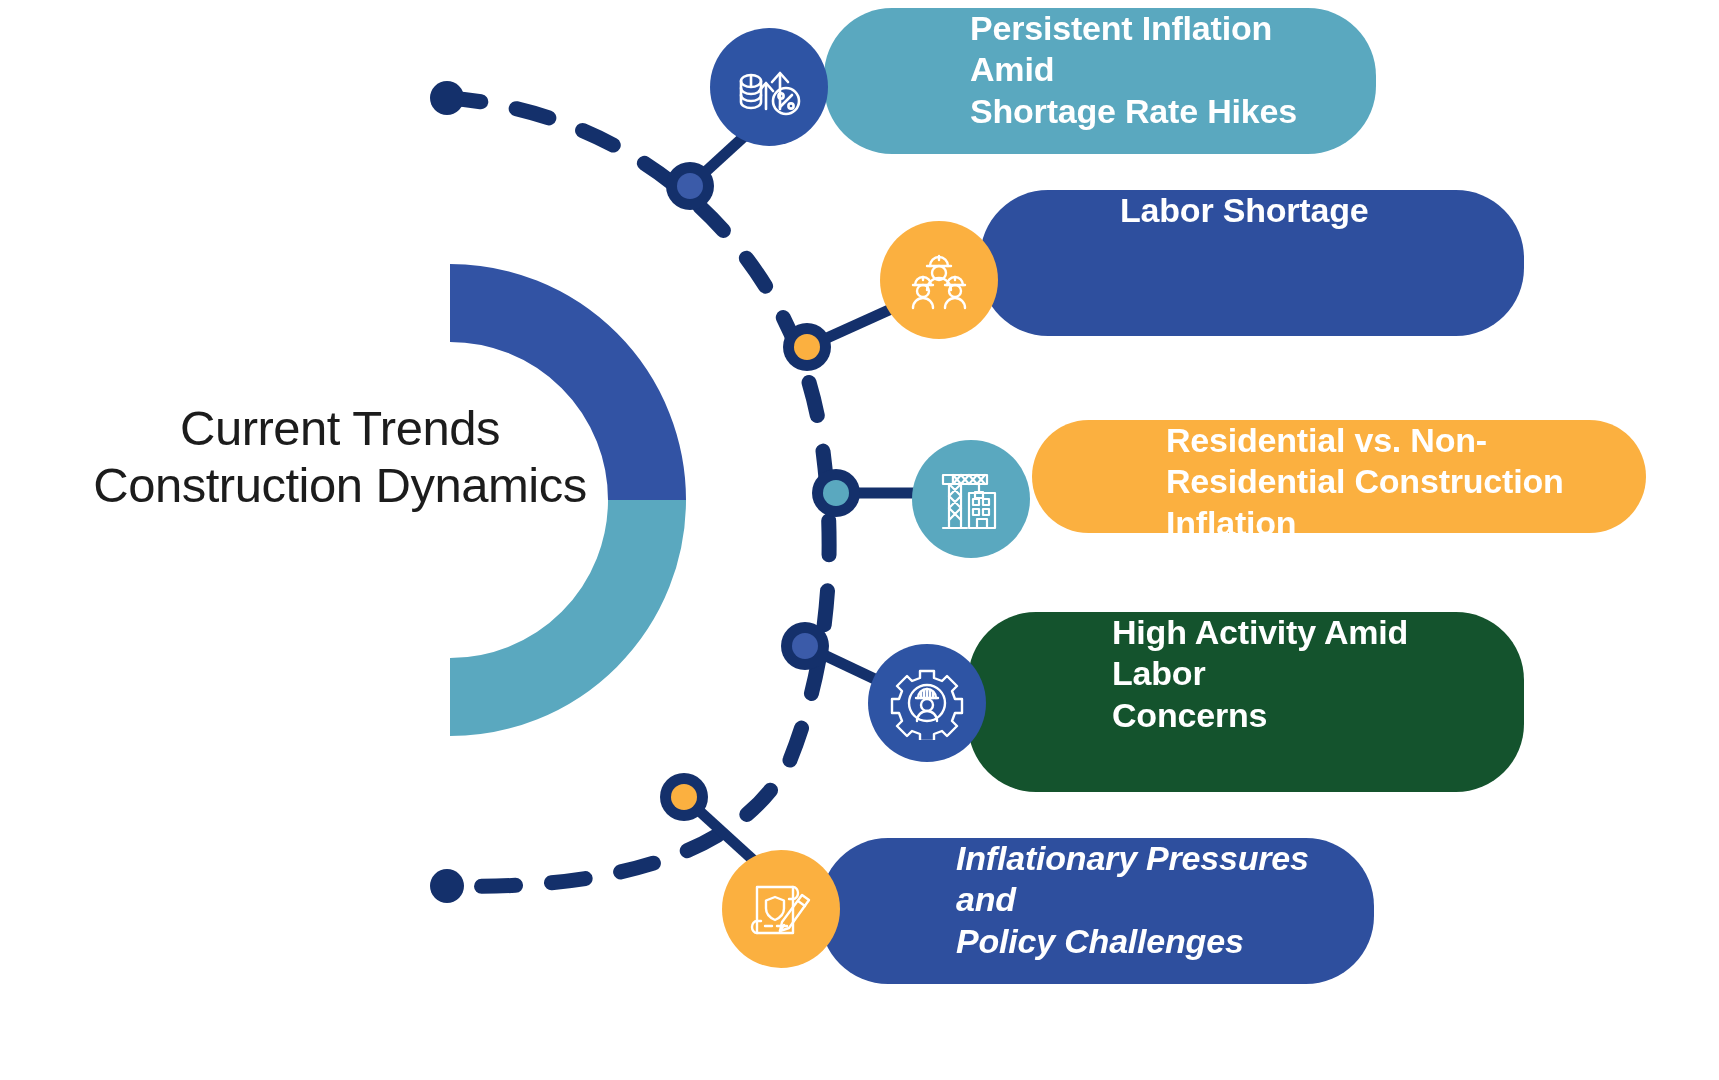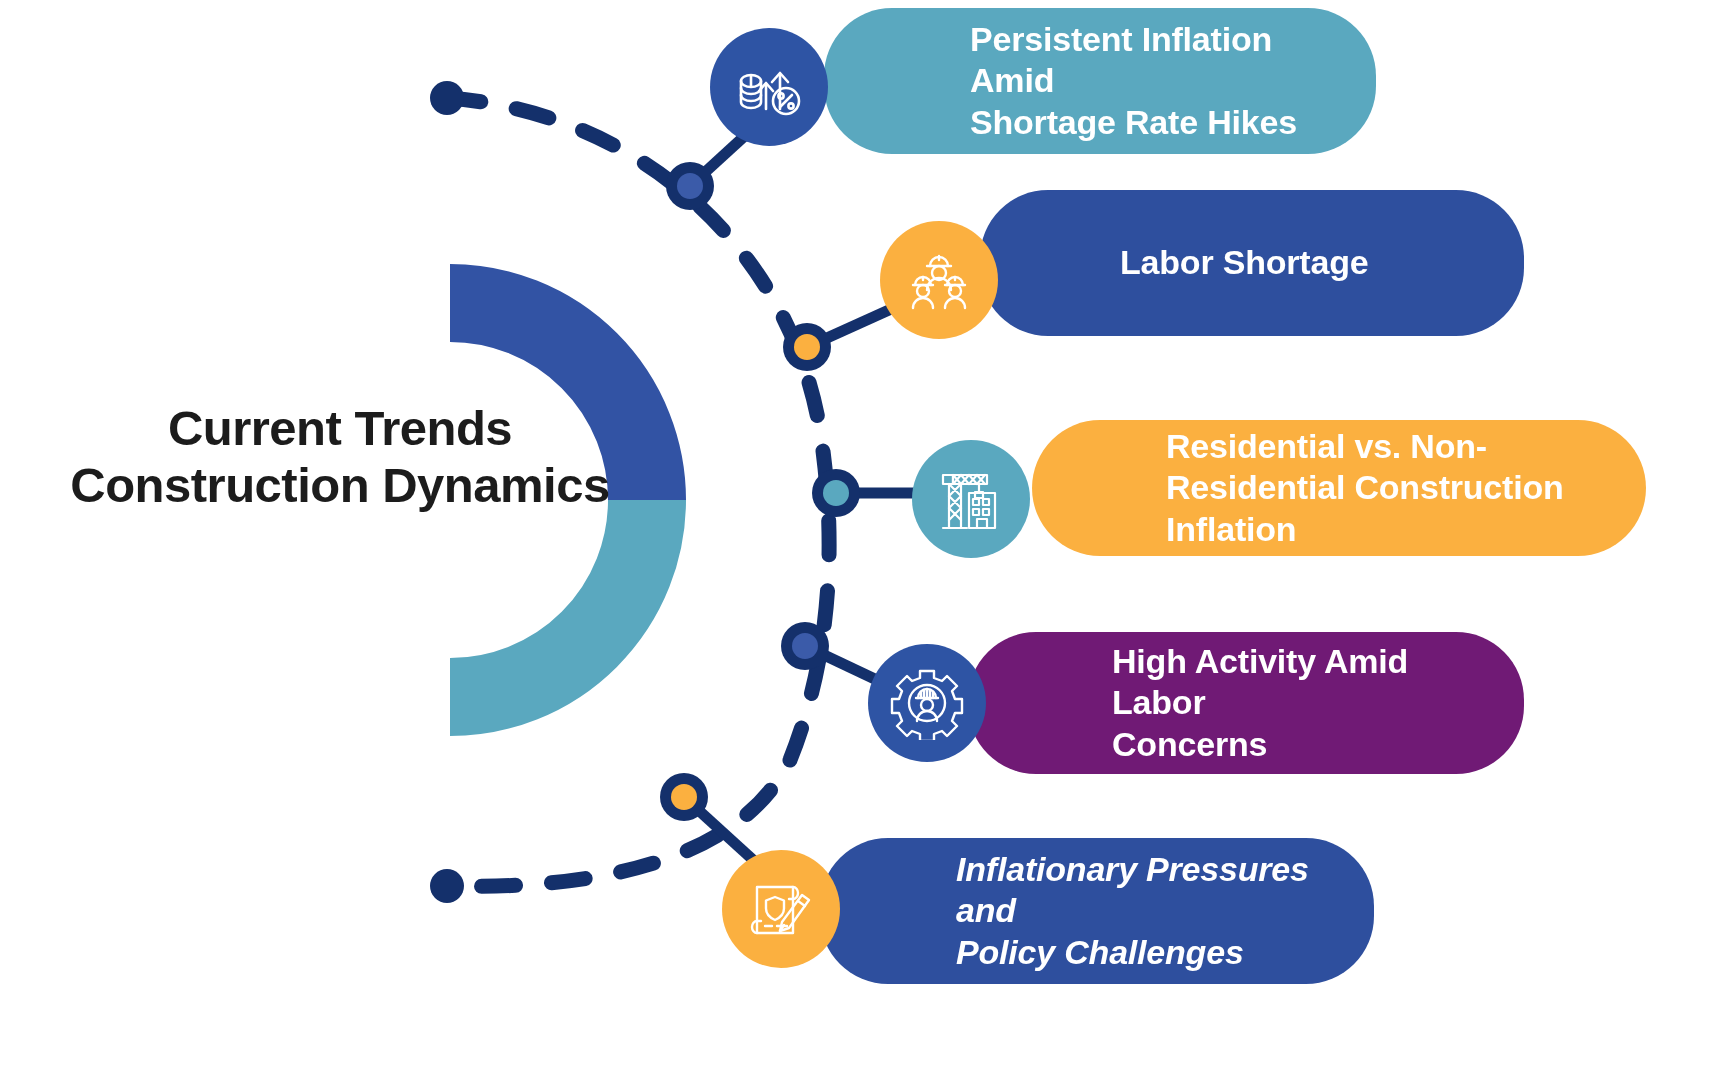--- a/index.html
+++ b/index.html
@@ -4,39 +4,38 @@
 <style>
   html,body{margin:0;padding:0;background:#ffffff;}
   body{width:1719px;height:1080px;overflow:hidden;font-family:"Liberation Sans",sans-serif;}
   #stage{position:relative;width:1719px;height:1080px;background:#fff;}
 
   
   #title-block{
     position:absolute;left:60px;top:400px;width:560px;
     text-align:center;
     font-family:"Liberation Sans",sans-serif;
-    font-weight:bold;
+    font-weight:normal;
     font-size:49px;
     line-height:1.16;
     color:#1c1c1c;
     letter-spacing:-0.5px;
   }
   #title-block .tl{display:block;white-space:nowrap;}
 
   
   #vector-layer{position:absolute;left:0;top:0;width:1719px;height:1080px;}
 
   
   .row{position:absolute;display:flex;align-items:center;}
 
   .pill{
     position:absolute;
     border-radius:68px;
     display:flex;
-    align-items:center;
     box-sizing:border-box;
   }
   .pill .pill-text{
     color:#ffffff;
     font-family:"Liberation Sans",sans-serif;
     font-weight:bold;
     font-size:34px;
     line-height:1.22;
     letter-spacing:-0.2px;
     display:block;
@@ -49,24 +48,24 @@
   }
   .icon-badge svg{display:block;}
 
   
   #card-1 .pill{left:824px;top:8px;width:552px;height:146px;background:#5aa8bf;padding-left:146px;padding-right:24px;}
   #card-1 .icon-badge{left:710px;top:28px;width:118px;height:118px;background:#2e54a4;}
 
   #card-2 .pill{left:980px;top:190px;width:544px;height:146px;background:#2e4f9e;padding-left:140px;padding-right:24px;}
   #card-2 .icon-badge{left:880px;top:221px;width:118px;height:118px;background:#fbb040;}
 
-  #card-3 .pill{left:1032px;top:420px;width:614px;height:136px;background:#fbb040;padding-left:134px;padding-right:20px;}
+  #card-3 .pill{left:1032px;top:420px;width:614px;height:113px;background:#fbb040;padding-left:134px;padding-right:20px;}
   #card-3 .icon-badge{left:912px;top:440px;width:118px;height:118px;background:#5aa8bf;}
 
-  #card-4 .pill{left:968px;top:632px;width:556px;height:142px;background:#701a75;padding-left:144px;padding-right:24px;}
+  #card-4 .pill{left:968px;top:612px;width:556px;height:180px;background:#14532d;padding-left:144px;padding-right:24px;}
   #card-4 .icon-badge{left:868px;top:644px;width:118px;height:118px;background:#2e54a4;}
 
   #card-5 .pill{left:820px;top:838px;width:554px;height:146px;background:#2e4f9e;padding-left:136px;padding-right:24px;font-style:italic;}
   #card-5 .icon-badge{left:722px;top:850px;width:118px;height:118px;background:#fbb040;}
 </style>
 </head>
 <body>
 
 <div id="stage">
 

